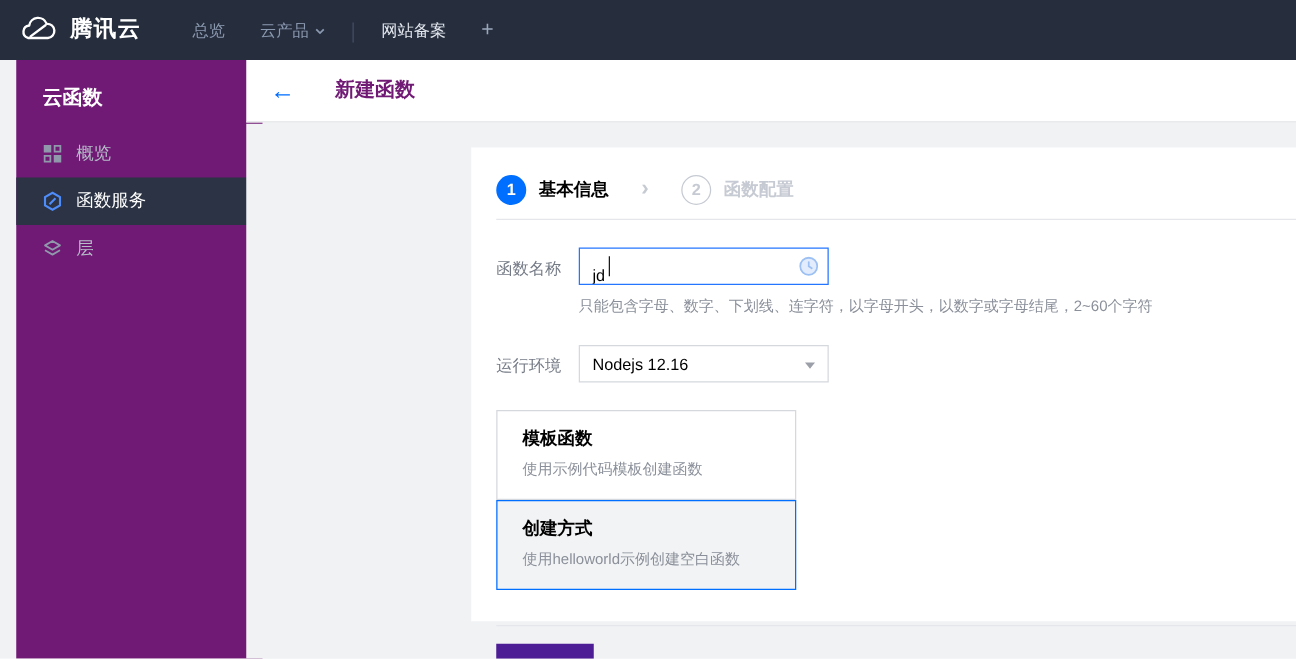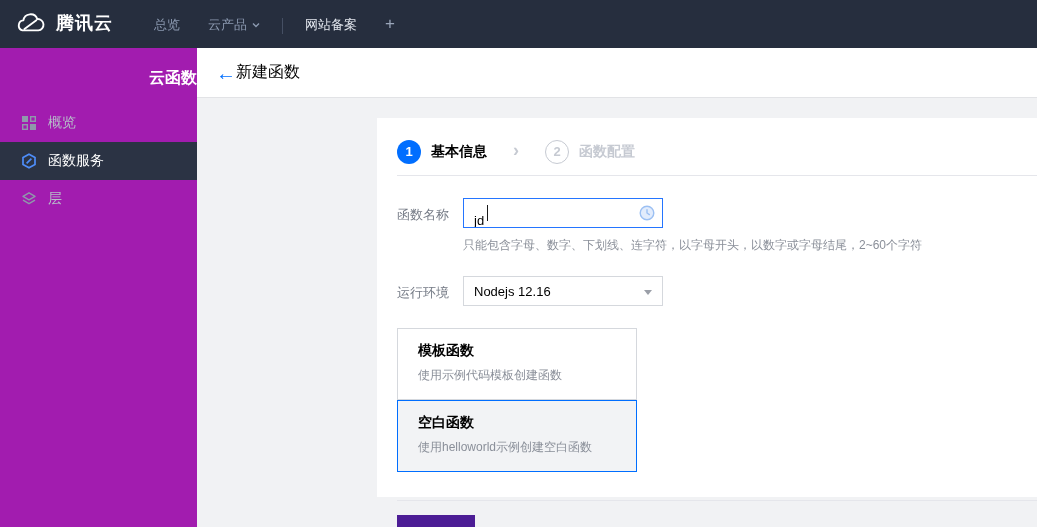--- a/index.html
+++ b/index.html
@@ -11,33 +11,33 @@
             display:flex; align-items:center; z-index:5; }
   .brand { display:flex; align-items:flex-start; gap:9px; padding-left:13px; width:130px; cursor:pointer; }
   .brand-label { color:#ffffff; font-size:18px; font-weight:bold; letter-spacing:1px; }
   .topnav { display:flex; align-items:flex-end; margin-left:10px; }
   .topnav-item { color:#8b99b0; font-size:13px; margin:0 14px; cursor:pointer; display:flex; align-items:center; gap:5px; }
   .topnav-item.bright { color:#e3e7ee; }
   .topnav-sep { width:1px; height:16px; background:#454f63; margin:0 8px; }
   .topnav-plus { color:#9aa6ba; font-size:17px; margin:0 14px; cursor:pointer; }
 
   
-  .sidebar { position:absolute; left:0; top:48px; width:197px; height:479px; background:#a21caf;text-align:right; }
+  .sidebar { position:absolute; left:13px; top:48px; width:197px; height:479px; background:#701a75; }
   .sidebar-title { color:#ffffff; font-size:16px; font-weight:bold; padding:20px 0 0 21px; height:56px; }
   .side-item { height:38px; display:flex; align-items:center; padding-left:21px; gap:11px;
                color:#b6bdc9; font-size:14px; cursor:pointer; }
   .side-item .s-icon { width:16px; height:16px; display:inline-flex; color:#8f99ab; }
   .side-item.selected { background:#2b3344; color:#ffffff; }
   .side-item.selected .s-icon { color:#4e8df9; }
 
   
   .main-header { position:absolute; left:197px; top:48px; width:840px; height:50px; background:#ffffff;
                  border-bottom:1px solid #e2e3e6; display:flex; align-items:center; }
   .back-btn { color:#006eff; font-size:20px; line-height:1; margin-left:19px; cursor:pointer; font-weight:bold; }
-  .page-title { font-size:16px; font-weight:normal; color:#000000; }
+  .page-title { font-size:16px; font-weight:bold; color:#701a75; margin-left:32px; }
 
   
   .content { position:absolute; left:197px; top:99px; width:840px; height:428px; background:#f1f2f4; }
   .panel { position:absolute; left:180px; top:19px; width:660px; height:379px; background:#ffffff; }
 
   .steps { display:flex; align-items:center; height:48px; margin:10px 0 0 20px; border-bottom:1px solid #e5e6eb; }
   .step { display:flex; align-items:center; }
   .step-circle { width:24px; height:24px; border-radius:50%; font-size:13px; font-weight:bold;
                  display:flex; align-items:center; justify-content:center; }
   .step.active .step-circle { background:#006eff; color:#ffffff; }
@@ -188,21 +188,21 @@
           </div>
         </div>
 
         <div class="form-row" style="margin-bottom:0;">
           <div class="cards">
             <div class="card">
               <div class="card-title">模板函数</div>
               <div class="card-desc">使用示例代码模板创建函数</div>
             </div>
             <div class="card selected">
-              <div class="card-title">空白函数</div>
+              <div class="card-title">创建方式</div>
               <div class="card-desc">使用helloworld示例创建空白函数</div>
             </div>
           </div>
         </div>
       </div>
 
       <div class="panel-footer-divider" style="margin-top:28px;"></div>
       <div class="panel-footer">
         <button class="next-btn">下一步</button>
       </div>

